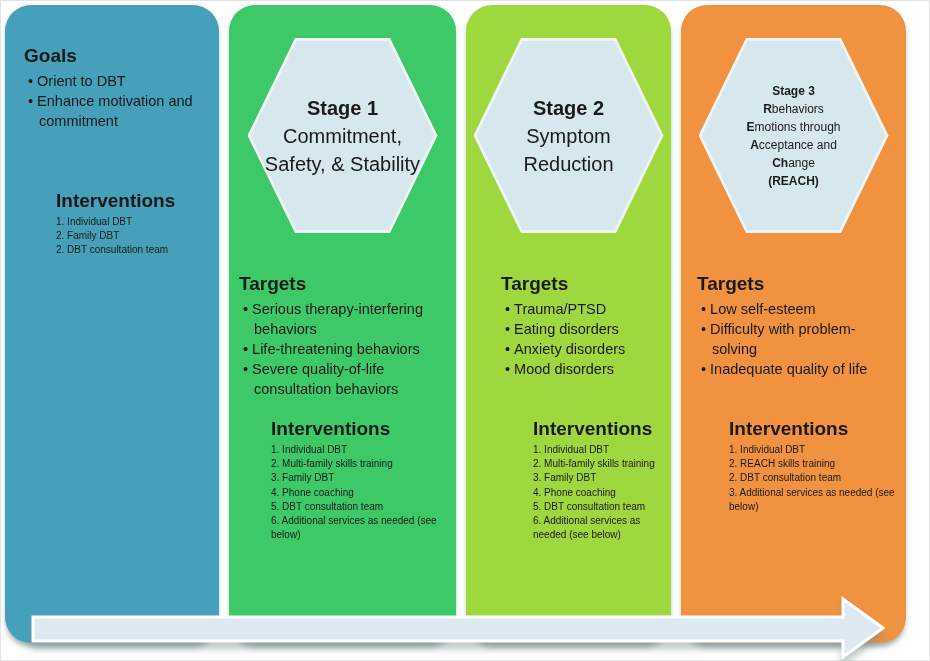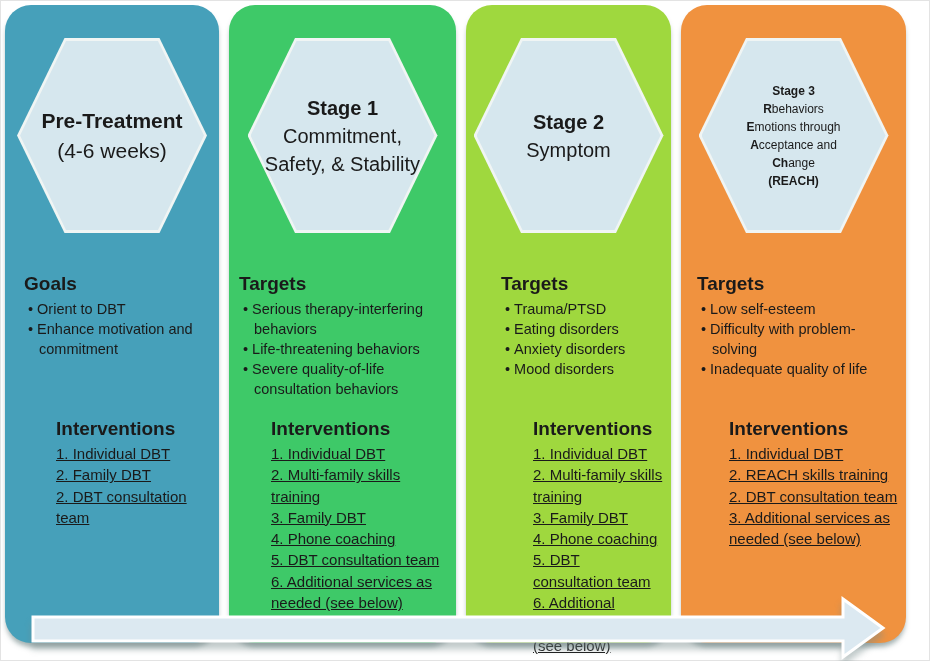--- a/index.html
+++ b/index.html
@@ -43,43 +43,34 @@
   .col:nth-child(2) .section{padding-left:10px;}
   .col:nth-child(3) .section{padding-left:35px;}
   .col:nth-child(4) .section{padding-left:16px;}
   .targets{height:145px;box-sizing:border-box;}
   .sec-h{font-weight:bold;font-size:19px;margin-bottom:4px;}
   .bullet-line{font-size:14.5px;line-height:1.38;padding-left:15px;text-indent:-11px;}
   .blt{margin-right:4px;}
   .interv{margin-top:0;}
   .iv-h{padding-left:32px;margin-bottom:3px;}
   .ivlist{padding-left:32px;}
-  .iv-line{font-size:15px;line-height:1.42;text-decoration:underline;}
+  .iv-line{font-size:10px;line-height:1.42;}
 
   
   .arrow-svg{position:absolute;left:31px;top:595px;
     filter:drop-shadow(0 7px 3px rgba(120,140,140,.45));}
 </style>
 </head>
 <body>
 
 <div class="frame"></div>
 
 <div class="columns">
 
   <div class="col" style="background: rgb(70, 160, 186);">
-    <div class="hexwrap">
-      <div class="hex-outer" style="background: rgb(240, 245, 244);">
-        <div class="hex-inner" style="background: rgb(214, 231, 238);"></div>
-      </div>
-      <div class="hex-text">
-          <div class="hx-line"><span class="hx-b">Pre-Treatment</span></div>
-          <div class="hx-line"><span>(4-6 weeks)</span></div>
-        </div>
-    </div>
     <div class="section targets">
       <div class="sec-h">Goals</div>
       <div>
           <div class="bullet-line"><span class="blt">•</span><span>Orient to DBT</span></div>
           <div class="bullet-line"><span class="blt">•</span><span>Enhance motivation and commitment</span></div>
         </div>
     </div>
     <div class="section interv">
       <div class="sec-h iv-h">Interventions</div>
       <div class="ivlist">
@@ -123,20 +114,21 @@
   </div>
 
   <div class="col" style="background: rgb(159, 216, 62);">
     <div class="hexwrap">
       <div class="hex-outer" style="background: rgb(240, 245, 244);">
         <div class="hex-inner" style="background: rgb(214, 231, 238);"></div>
       </div>
       <div class="hex-text">
           <div class="hx-line"><span class="hx-b">Stage 2</span></div>
           <div class="hx-line"><span>Symptom</span></div>
+          <div class="hx-line"><span>Reduction</span></div>
         </div>
     </div>
     <div class="section targets">
       <div class="sec-h">Targets</div>
       <div>
           <div class="bullet-line"><span class="blt">•</span><span>Trauma/PTSD</span></div>
           <div class="bullet-line"><span class="blt">•</span><span>Eating disorders</span></div>
           <div class="bullet-line"><span class="blt">•</span><span>Anxiety disorders</span></div>
           <div class="bullet-line"><span class="blt">•</span><span>Mood disorders</span></div>
         </div>

